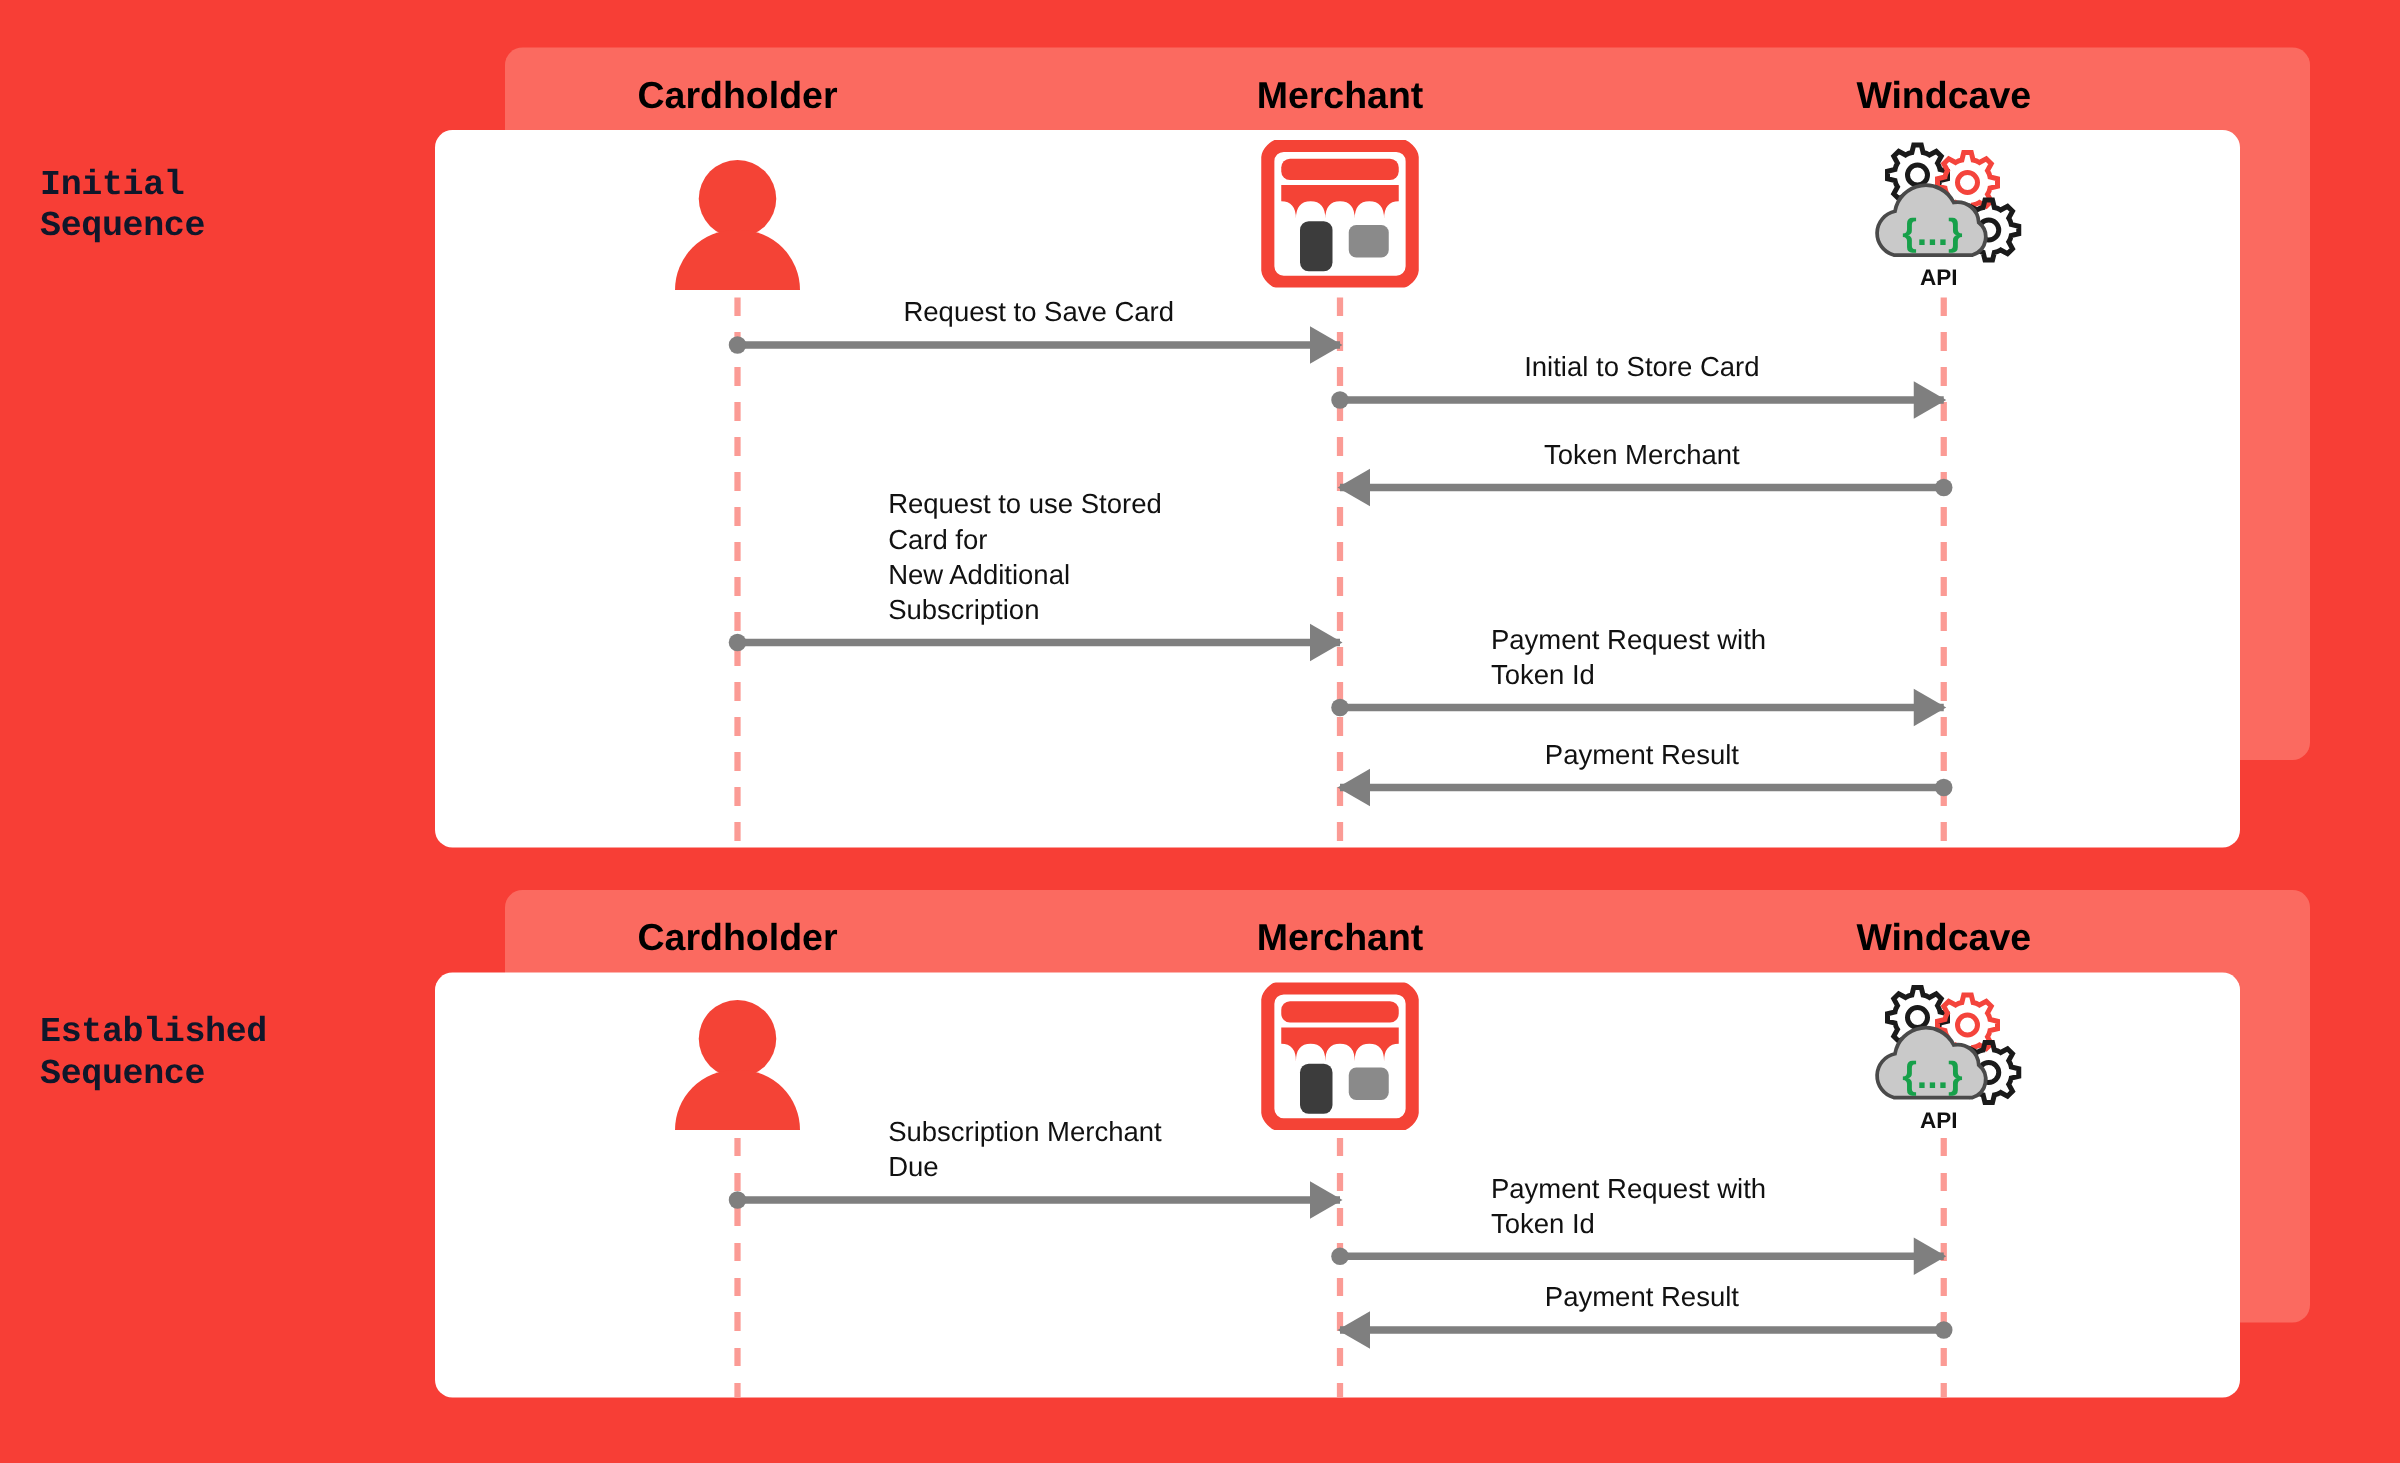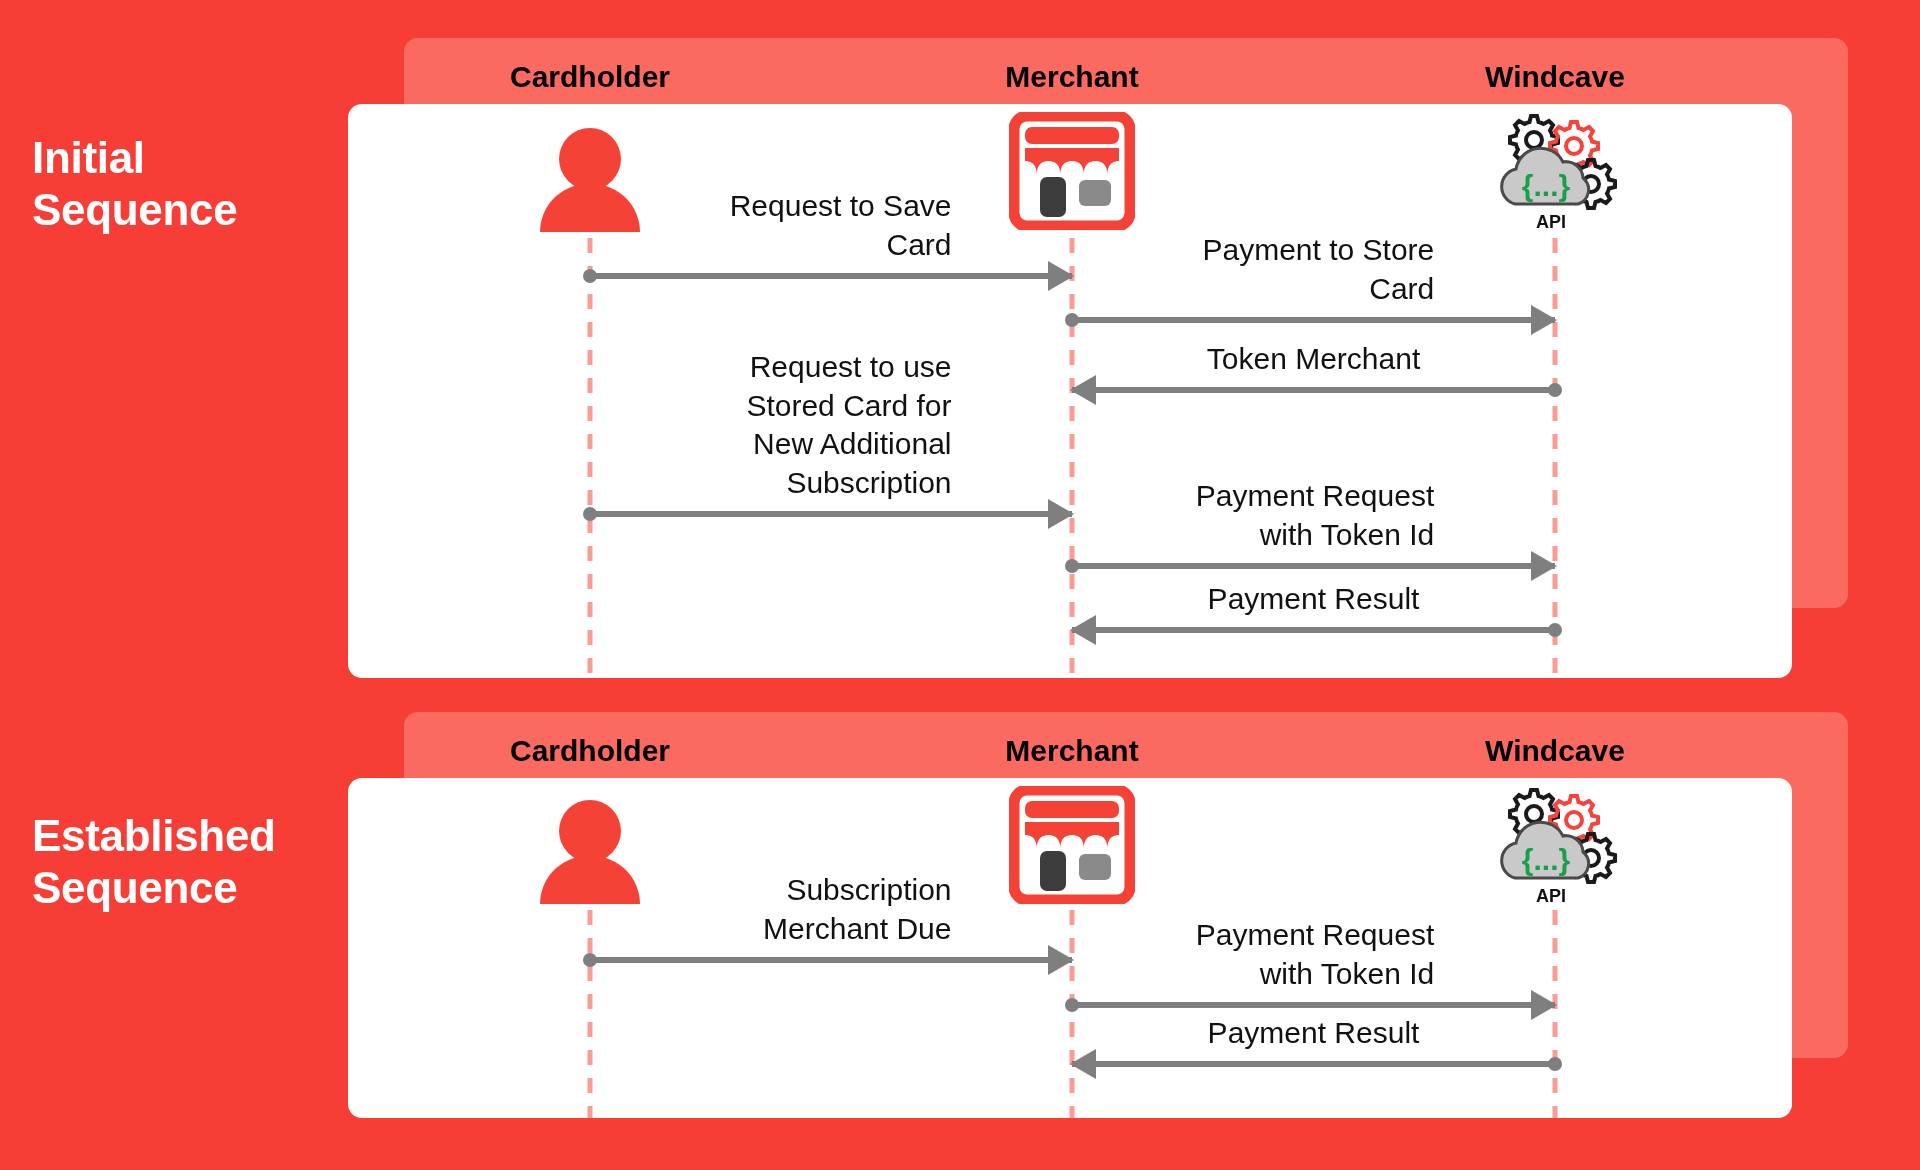--- a/index.html
+++ b/index.html
@@ -7,26 +7,27 @@
     width: 1920px; height: 1170px;
     background: #f73e36;
     font-family: "Liberation Sans", sans-serif;
     overflow: hidden;
   }
   #stage { position: relative; width: 1920px; height: 1170px; }
 
   
   .seq-caption {
     position: absolute;
-    color: #ffffff;
-    font-size: 44px;
+    color: #0f172a;
+    font-size: 28px;
     font-weight: bold;
     line-height: 1.18;
     letter-spacing: -0.3px;
     white-space: pre-line;
+    font-family: Liberation Mono, monospace;
   }
   #caption-initial      { left: 32px; top: 132px; }
   #caption-established  { left: 32px; top: 810px; }
 
   
   .block { position: absolute; }
   .band {               
     position: absolute;
     background: #fb6a60;
     border-radius: 14px;
@@ -113,23 +114,23 @@
   .msg.to-right .head-tri { right: -2px; border-left: 26px solid #7f7f7f; }
   .msg.to-left  .dot      { right: -7px; }
   .msg.to-left  .head-tri { left: -2px;  border-right: 26px solid #7f7f7f; }
 
   .msg .label {
     position: absolute;
     left: 50%;
     transform: translateX(-50%);
     bottom: 12px;
     color: #111111;
-    font-size: 30px;
+    font-size: 22px;
     line-height: 1.28;
-    text-align: right;
+    text-align: left;
     white-space: pre-line;
   }
 </style>
 </head>
 <body>
 
 <div id="stage">
 
   <div class="seq-caption" id="caption-initial">Initial
 Sequence</div>
@@ -205,21 +206,21 @@
       <div class="line"></div>
       <div class="dot"></div>
       <div class="head-tri"></div>
       <div class="label">Request to Save Card</div>
     </div>
 
     <div class="msg to-right" style="left:1072px; top:320px; width:483px;">
       <div class="line"></div>
       <div class="dot"></div>
       <div class="head-tri"></div>
-      <div class="label">Payment to Store Card</div>
+      <div class="label">Initial to Store Card</div>
     </div>
 
     <div class="msg to-left" style="left:1072px; top:390px; width:483px;">
       <div class="line"></div>
       <div class="dot"></div>
       <div class="head-tri"></div>
       <div class="label">Token Merchant</div>
     </div>
 
     <div class="msg to-right" style="left:590px; top:514px; width:482px;">

